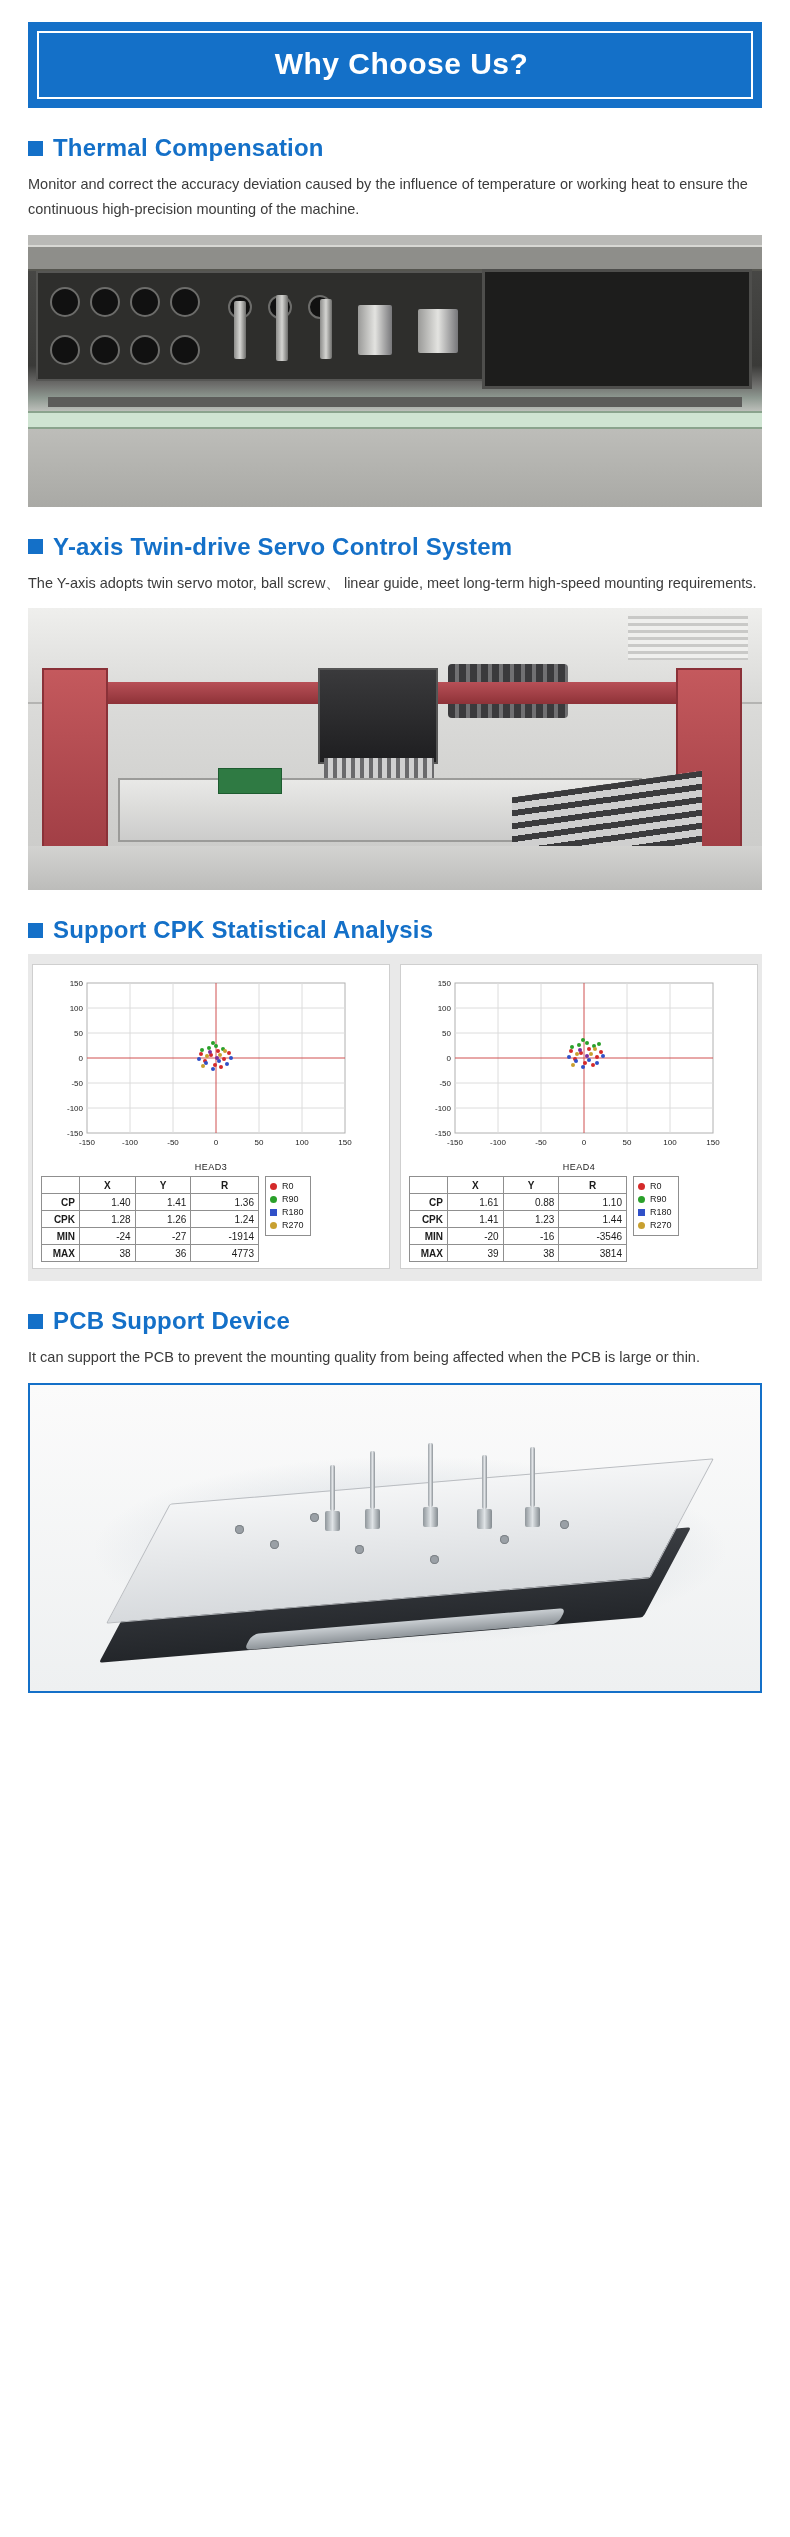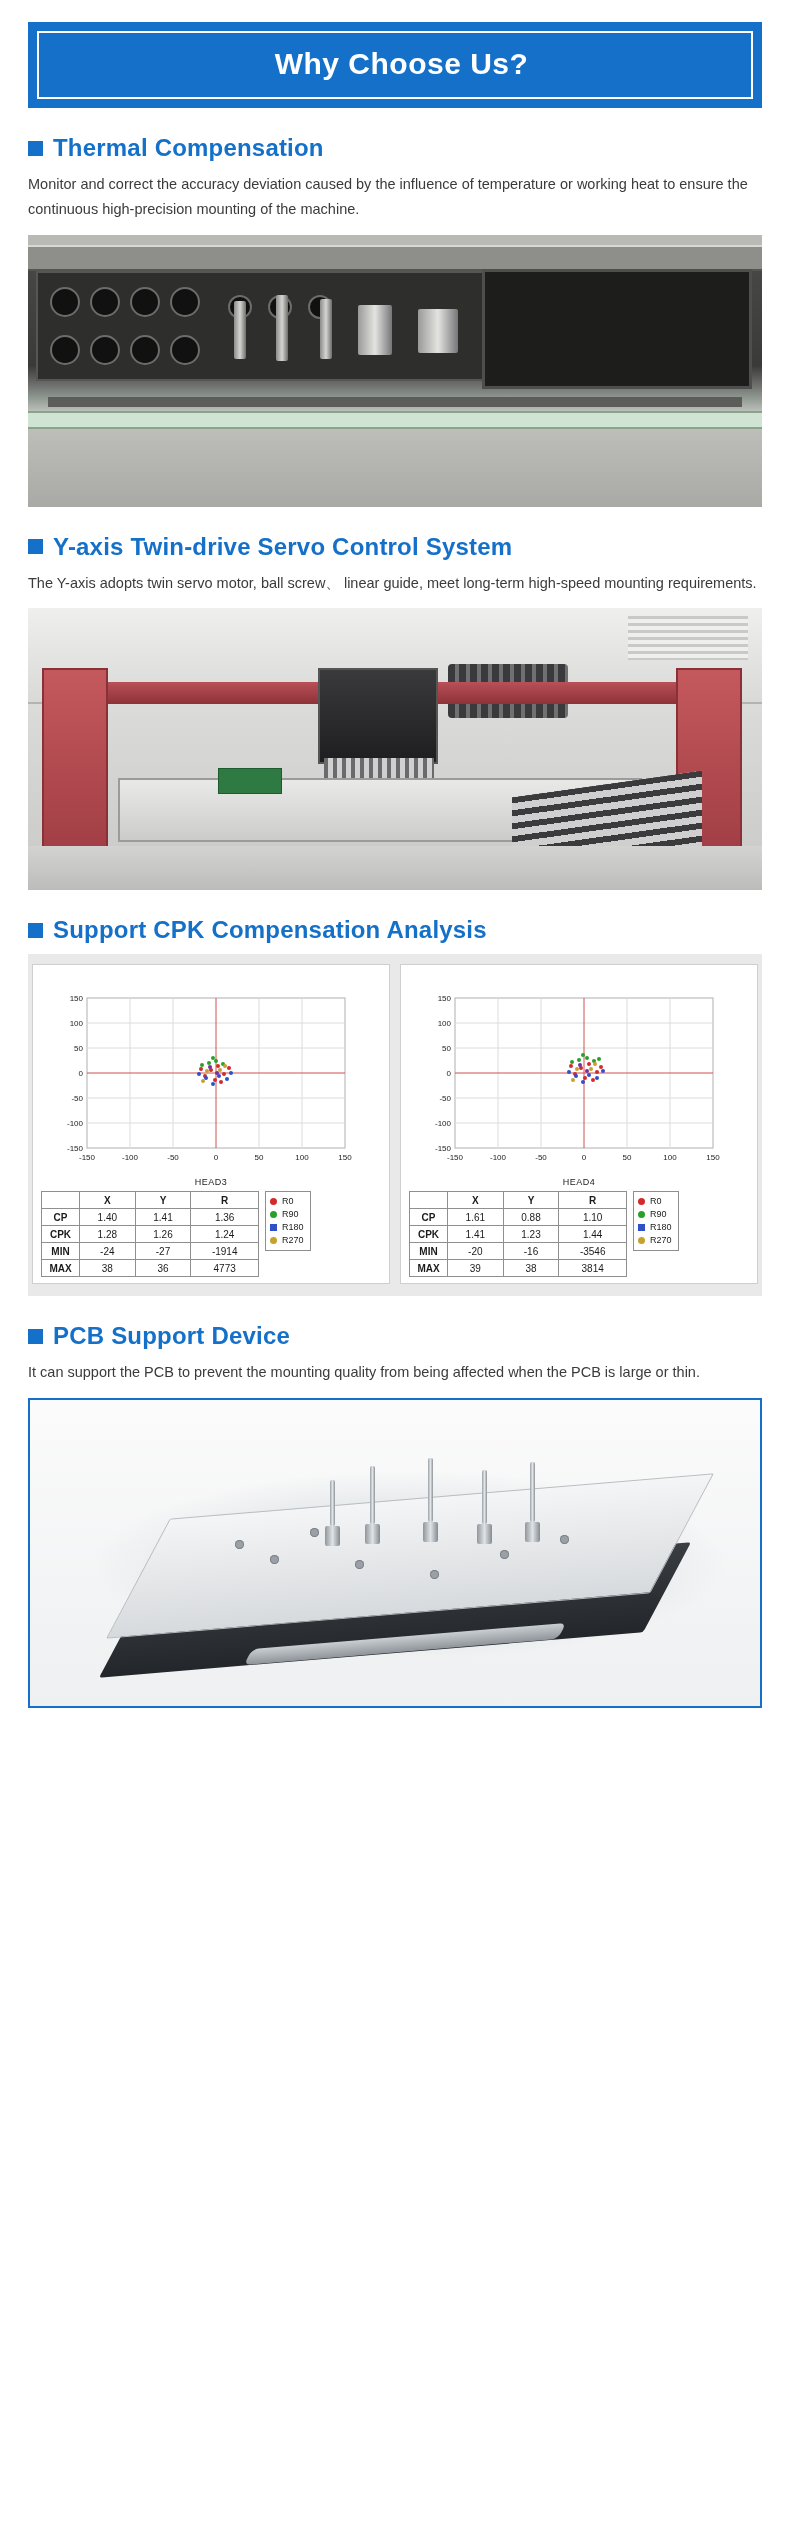--- a/index.html
+++ b/index.html
@@ -183,21 +183,21 @@
   }
   .cpk-card {
     background: #ffffff;
     border: 1px solid #cfcfcf;
     width: 358px;
     padding: 6px 6px 4px 6px;
   }
   .plot {
     position: relative;
     height: 180px;
-    margin: 19px 4px 2px 4px;
+    margin: 4px 4px 2px 4px;
   }
   .plot svg { display: block; }
   .plot-xlabel {
     text-align: center;
     font-size: 9px;
     color: #222;
     margin-top: 7px;
     letter-spacing: 0.5px;
   }
   .cpk-bottom {
@@ -207,21 +207,21 @@
     align-items: flex-start;
   }
   table.cpk {
     border-collapse: collapse;
     font-size: 10px;
     width: 218px;
   }
   table.cpk th, table.cpk td {
     border: 1px solid #8f8f8f;
     padding: 2px 4px;
-    text-align: center;
+    text-align: right;
     height: 17px;
     color: #1b1b1b;
     font-weight: normal;
   }
   table.cpk th { font-weight: bold; text-align: center; }
   table.cpk td.lbl { font-weight: bold; width: 38px; }
   .legend {
     border: 1px solid #8f8f8f;
     padding: 3px 6px 3px 4px;
     font-size: 9px;
@@ -341,21 +341,21 @@
       <div class="p2-table"></div>
       <div class="p2-pcb"></div>
       <div class="p2-feeders"></div>
       <div class="p2-floor"></div>
     </div>
   </div>
 
   <div class="section">
     <div class="sec-head">
       <span class="bullet"></span>
-      <span class="sec-title">Support CPK Compensation Analysis</span>
+      <span class="sec-title">Support CPK Statistical Analysis</span>
     </div>
 
     <div class="cpk-wrap">
 
       <div class="cpk-card">
         <div class="plot">
           <svg width="346" height="180" viewBox="0 0 346 180">
             <g font-family="Liberation Sans, sans-serif" font-size="8" fill="#222">
               <rect x="44" y="8" width="258" height="150" fill="#ffffff" stroke="#b0b0b0"></rect>
               <g stroke="#dcdcdc" stroke-width="1">

